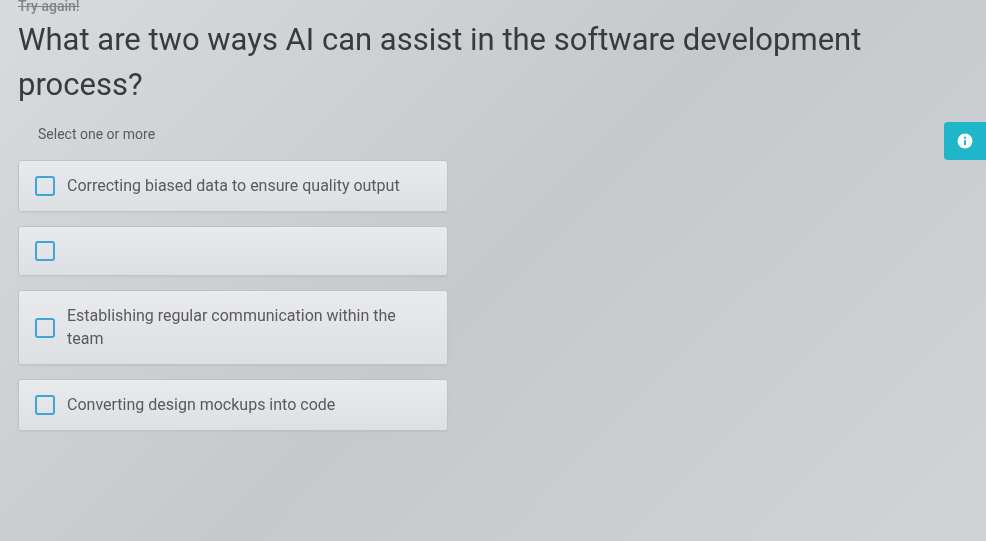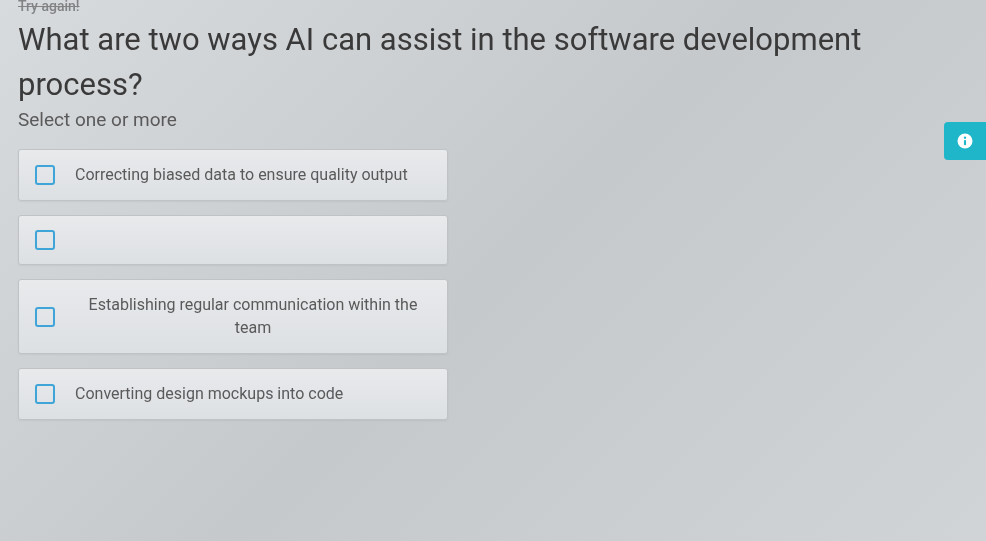--- a/index.html
+++ b/index.html
@@ -23,41 +23,42 @@
       margin-top: -2px;
       margin-bottom: 4px;
       text-decoration: line-through;
       opacity: 0.6;
     }
     .question-title {
       font-size: 31px;
       color: #3a3a3a;
       font-weight: 400;
       line-height: 1.45;
+      margin-bottom: 18px;
     }
     .instruction {
-      font-size: 19px;
+      font-size: 14px;
       color: #5a5a5a;
       margin-bottom: 18px;
+      margin-left: 20px;
     }
     .options {
       width: 430px;
     }
     .option-card {
       background: linear-gradient(to bottom, #e8eaec 0%, #dde0e3 100%);
       border: 1px solid #c0c3c6;
       border-radius: 3px;
       padding: 14px 16px;
       margin-bottom: 14px;
       display: flex;
       align-items: center;
-      gap: 20px;
+      gap: 12px;
       cursor: pointer;
       box-shadow: 0 1px 2px rgba(0,0,0,0.05);
-      text-align: center;
     }
     .checkbox {
       width: 20px;
       height: 20px;
       border: 2px solid #3fa5d8;
       border-radius: 3px;
       flex-shrink: 0;
       background: transparent;
     }
     .option-label {

